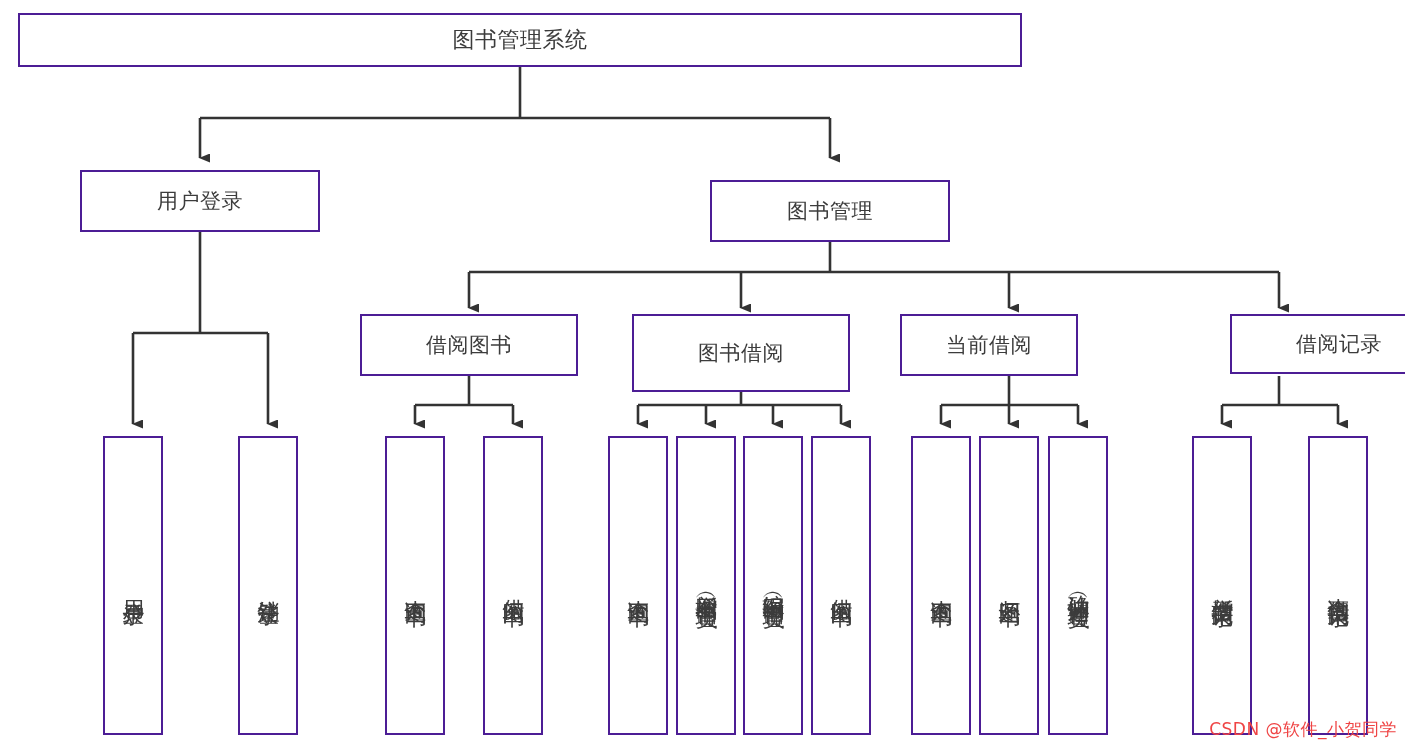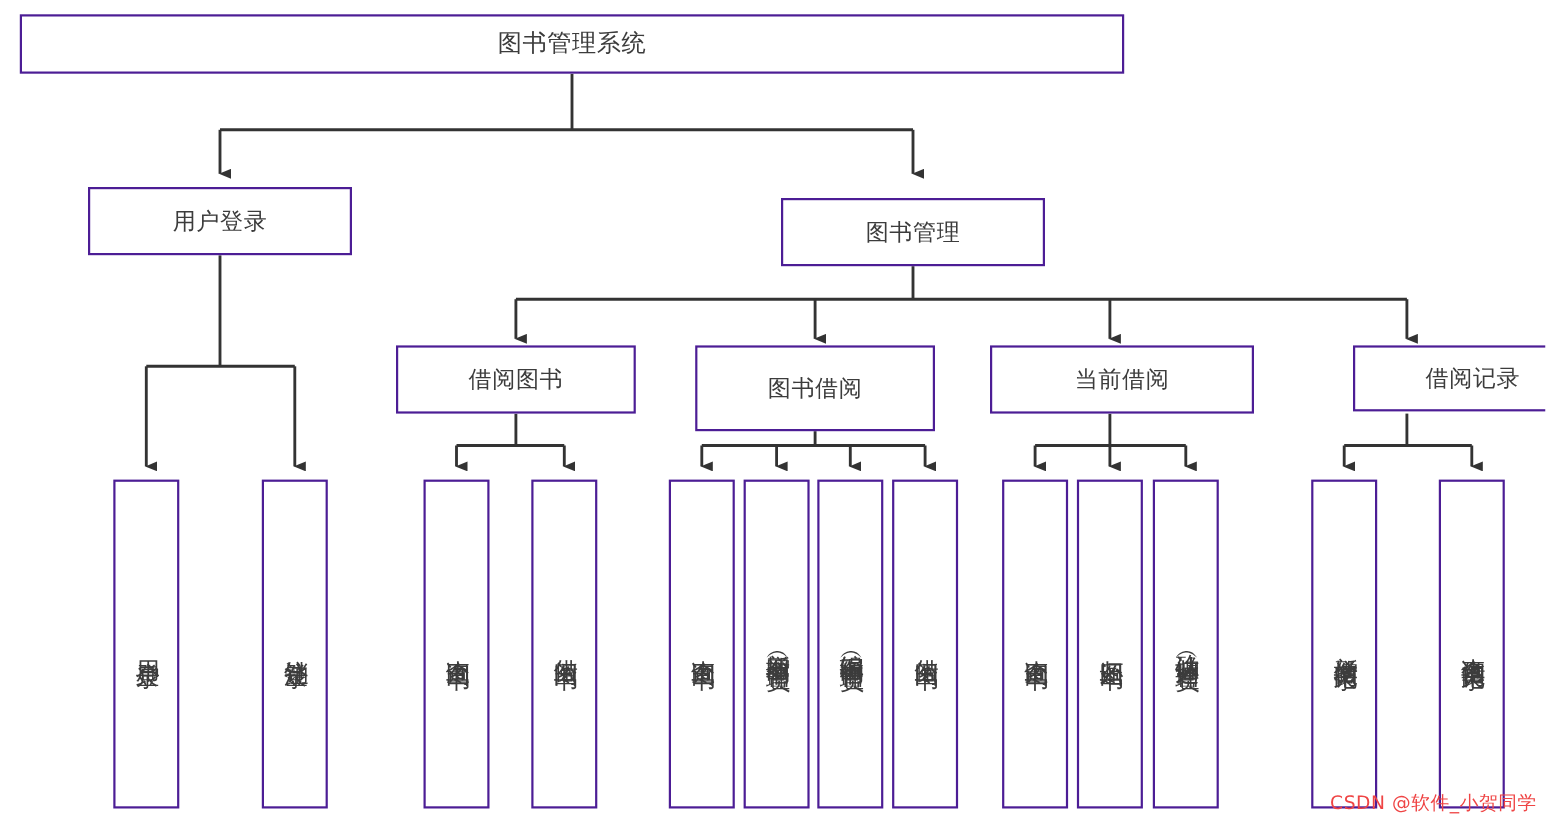--- a/index.html
+++ b/index.html
@@ -141,21 +141,21 @@
   <div class="node horizontal" style="left:710px; top:180px; width:240px; height:62px;">
     <span class="label">图书管理</span>
   </div>
 
   <div class="node horizontal" style="left:360px; top:314px; width:218px; height:62px;">
     <span class="label">借阅图书</span>
   </div>
   <div class="node horizontal" style="left:632px; top:314px; width:218px; height:78px;">
     <span class="label">图书借阅</span>
   </div>
-  <div class="node horizontal" style="left:900px; top:314px; width:240px; height:62px;">
+  <div class="node horizontal" style="left:900px; top:314px; width:178px; height:62px;">
     <span class="label">当前借阅</span>
   </div>
   <div class="node horizontal" style="left:1230px; top:314px; width:218px; height:60px;">
     <span class="label">借阅记录</span>
   </div>
 
   <div class="node vertical" style="left:103px; top:436px; width:60px; height:299px;">
     <span class="label">用户登录</span>
   </div>
   <div class="node vertical" style="left:238px; top:436px; width:60px; height:299px;">

